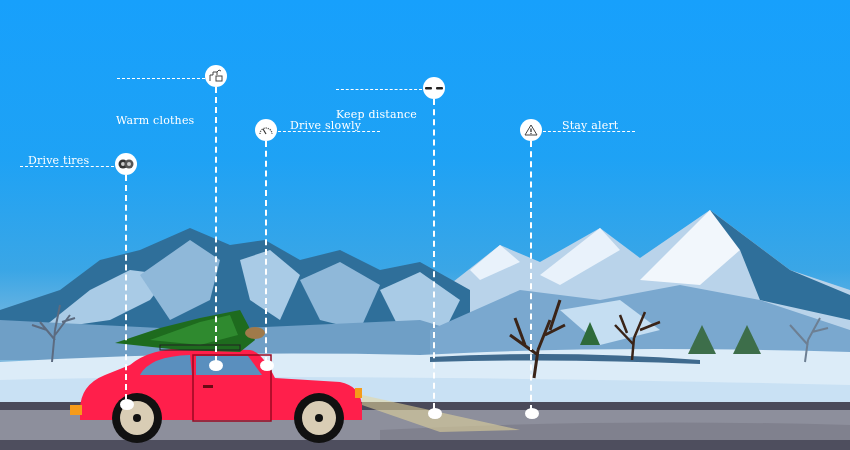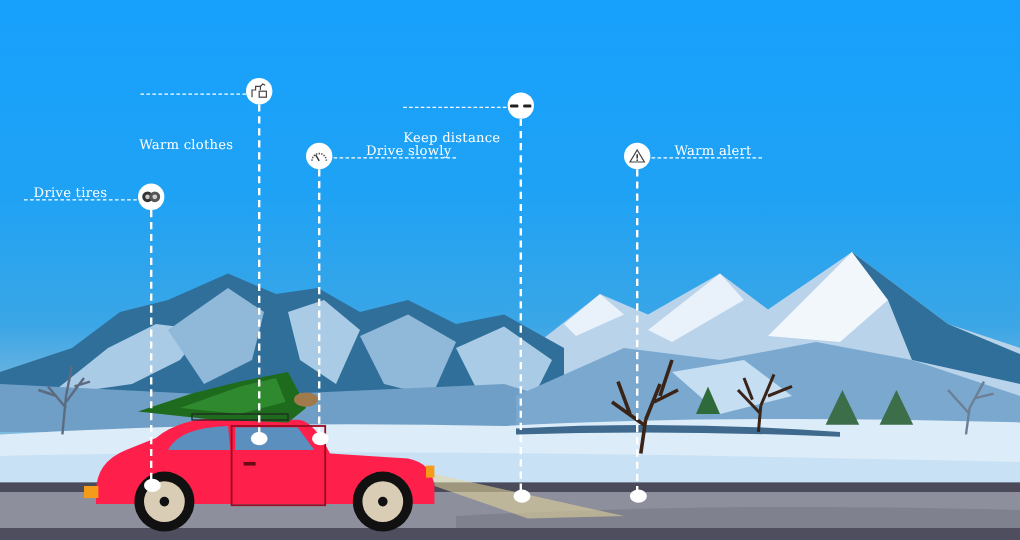--- a/index.html
+++ b/index.html
@@ -119,21 +119,21 @@
   </div>
 
   <div class="callout">
     <div class="bubble" style="left:255px; top:119px;">
       <svg width="16" height="12" viewBox="0 0 16 12">
         <path d="M2,10 A6,6 0 0 1 14,10" fill="none" stroke="#555" stroke-width="1.3" stroke-dasharray="1.2 1"></path>
         <line x1="8" y1="10" x2="5" y2="5" stroke="#333" stroke-width="1.2"></line>
       </svg>
     </div>
     <div class="hline" style="left:278px; top:131px; width:102px;"></div>
-    <span class="label" style="left:290px; top:119px;margin-left:15px;">Drive slowly</span>
+    <span class="label" style="left:290px; top:119px;">Drive slowly</span>
     <div class="vline" style="left:265px; top:141px; height:222px;"></div>
     <div class="dot" style="left:260px; top:360px;"></div>
   </div>
 
   <div class="callout">
     <span class="label" style="left:336px; top:76px;margin-top:32px;">Keep distance</span>
     <div class="hline" style="left:336px; top:89px; width:86px;"></div>
     <div class="bubble" style="left:423px; top:77px;">
       <svg width="18" height="6" viewBox="0 0 18 6">
         <rect x="0" y="2" width="7" height="2.5" rx="1" fill="#222"></rect>
@@ -146,17 +146,17 @@
 
   <div class="callout">
     <div class="bubble" style="left:520px; top:119px;">
       <svg width="14" height="12" viewBox="0 0 14 12">
         <polygon points="7,1 13,11 1,11" fill="none" stroke="#444" stroke-width="1"></polygon>
         <line x1="7" y1="4.5" x2="7" y2="8" stroke="#333" stroke-width="1.3"></line>
         <circle cx="7" cy="9.5" r="0.7" fill="#333"></circle>
       </svg>
     </div>
     <div class="hline" style="left:543px; top:131px; width:92px;"></div>
-    <span class="label" style="left:562px; top:119px;">Warm alert</span>
+    <span class="label" style="left:562px; top:119px;">Stay alert</span>
     <div class="vline" style="left:530px; top:141px; height:270px;"></div>
     <div class="dot" style="left:525px; top:408px;"></div>
   </div>
 </div>
 
 </body></html>

